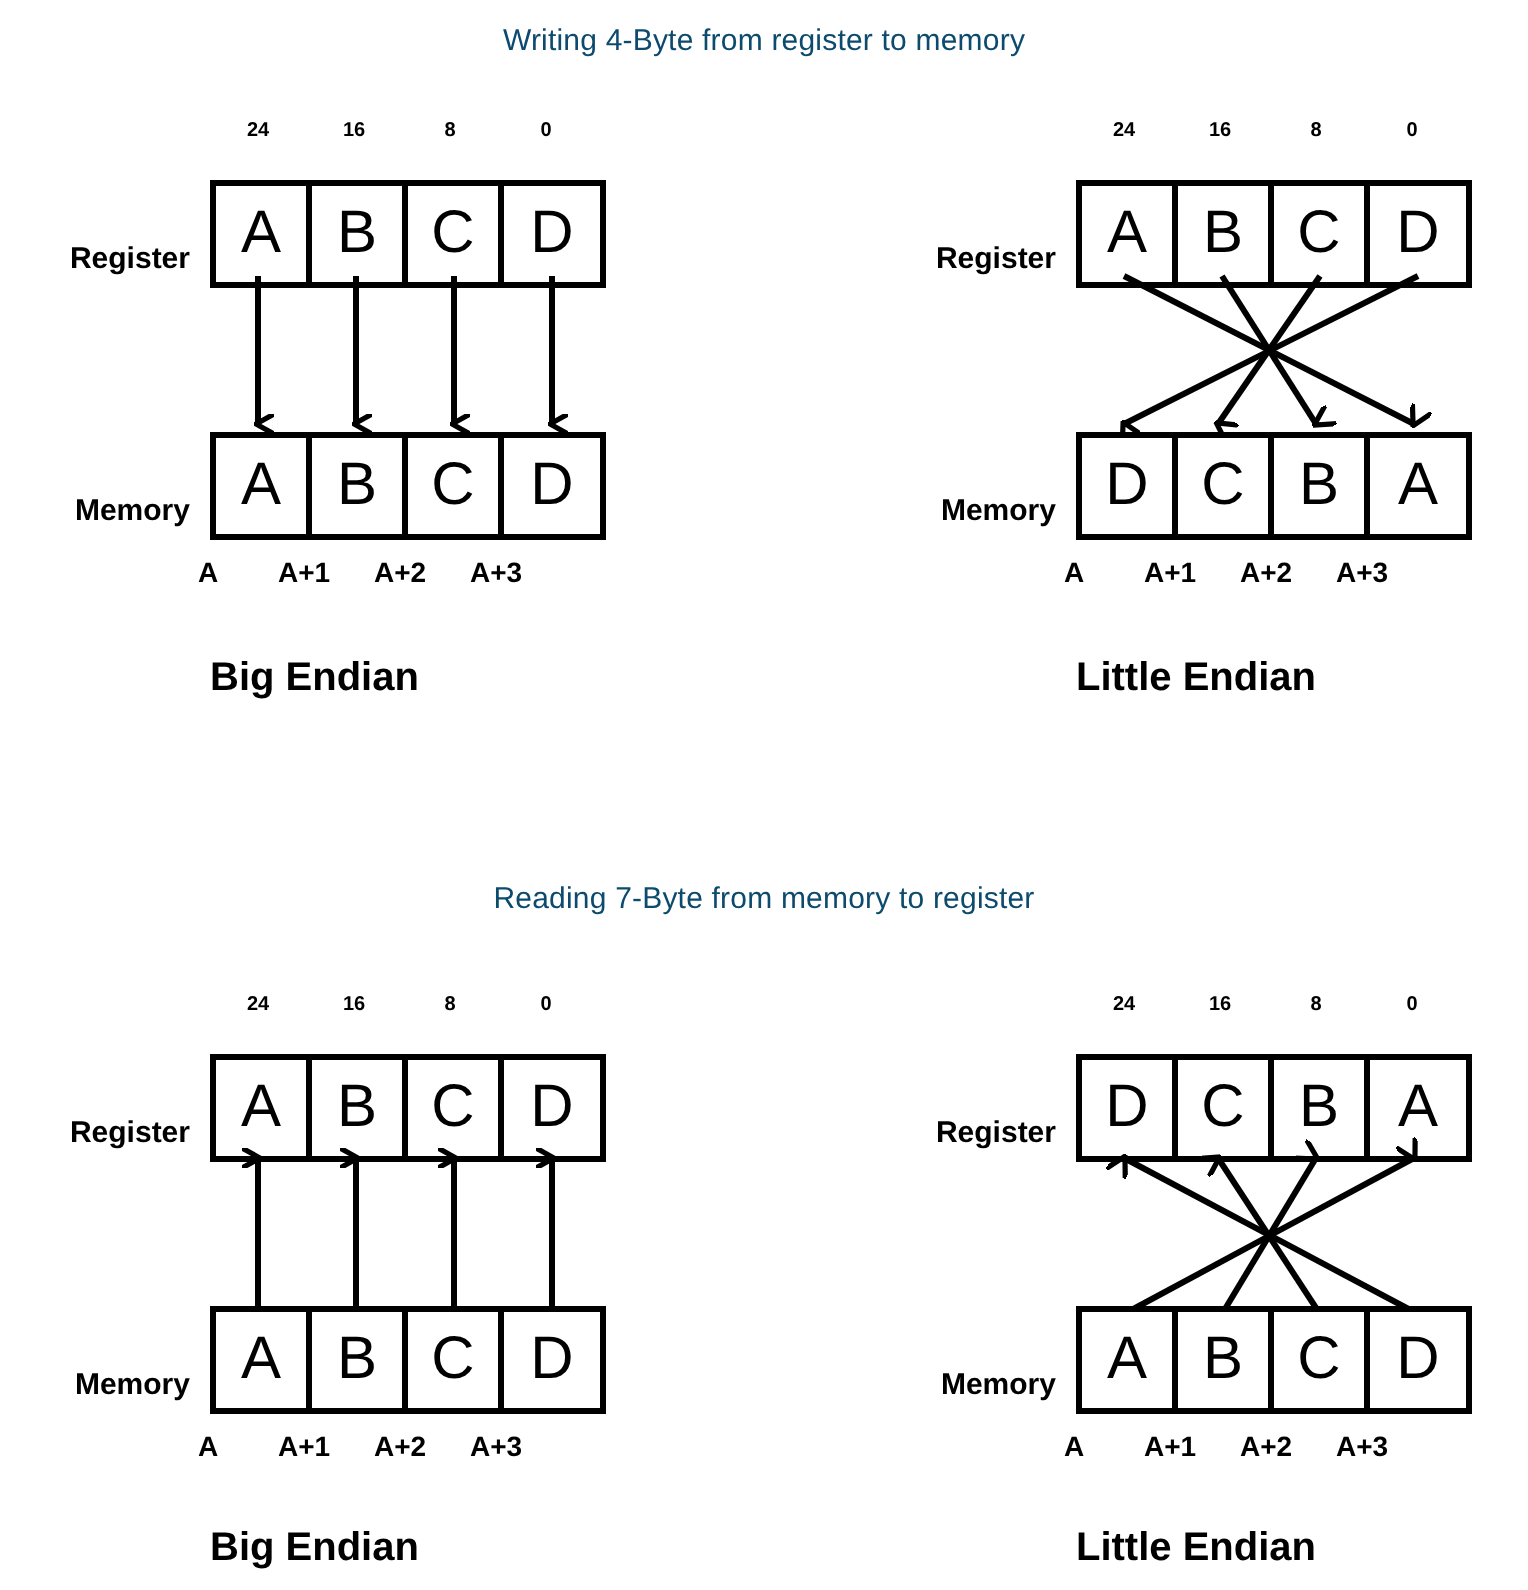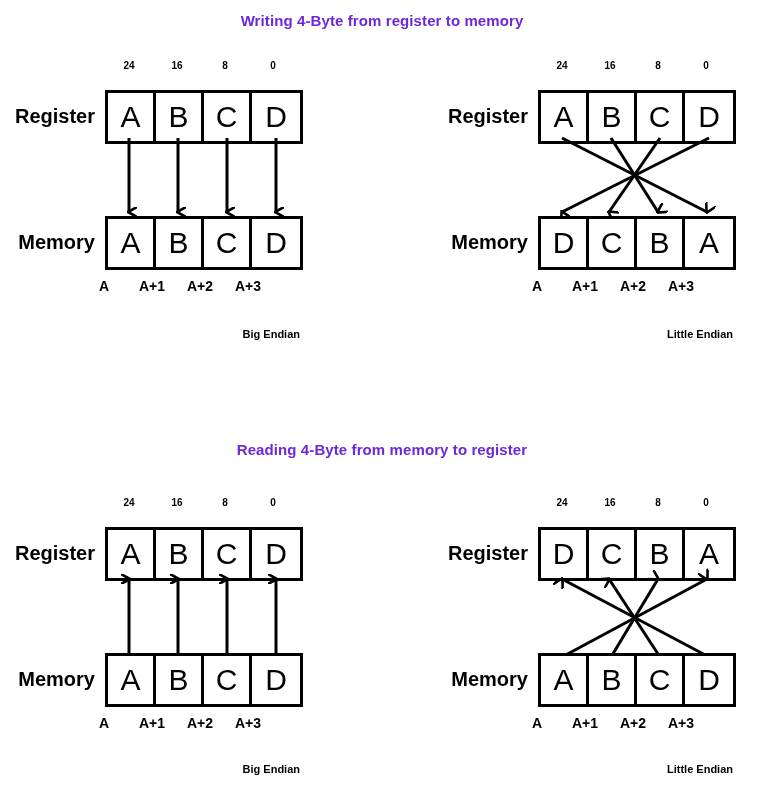--- a/index.html
+++ b/index.html
@@ -12,25 +12,25 @@
     width: 764px;
     height: 795px;
     position: relative;
     font-family: "Liberation Sans", sans-serif;
     color: #000000;
     overflow: hidden;
   }
 
   .section-title {
     position: absolute;
-    font-weight: bold;
+    font-weight: normal;
     font-size: 15px;
     letter-spacing: 0.1px;
     white-space: nowrap;
-    color: #6d28d9;
+    color: #0c4a6e;
   }
   #title-write { left: 0; top: 12px; width: 764px; text-align: center; }
   #title-read  { left: 0; top: 441px; width: 764px; text-align: center; }
 
   .panel { position: absolute; }
 
   
   .byte-row {
     position: absolute;
     display: flex;
@@ -50,23 +50,24 @@
     font-family: "Liberation Sans", sans-serif;
     line-height: 1;
     background: #fff;
   }
   .byte-cell:last-child { border-right: none; }
 
   
   .side-label {
     position: absolute;
     font-weight: bold;
-    font-size: 20px;
+    font-size: 15px;
     white-space: nowrap;
     text-align: right;
+    margin-top: 16px;
   }
 
   
   .bits-row {
     position: absolute;
     display: flex;
     font-weight: bold;
     font-size: 10px;
   }
   .bit-label {
@@ -85,23 +86,23 @@
   .addr-label {
     width: 48px;
     text-align: center;
     white-space: nowrap;
   }
 
   
   .caption {
     position: absolute;
     font-weight: bold;
-    font-size: 11px;
-    white-space: nowrap;
-    text-align: right;
+    font-size: 20px;
+    white-space: nowrap;
+    text-align: left;
   }
 
   
   .arrows {
     position: absolute;
     left: 0;
     top: 0;
     pointer-events: none;
   }
   .arrows line { stroke: #000; stroke-width: 3; }
@@ -202,21 +203,21 @@
   <div class="addr-row" style="left:131px; top:278px;">
     <div class="addr-label">A</div>
     <div class="addr-label">A+1</div>
     <div class="addr-label">A+2</div>
     <div class="addr-label">A+3</div>
   </div>
 
   <div class="caption" style="left:156px; top:328px; width:195px;">Little Endian</div>
 </div>
 
-<div class="section-title" id="title-read">Reading 4-Byte from memory to register</div>
+<div class="section-title" id="title-read">Reading 7-Byte from memory to register</div>
 
 <div class="panel" id="panel-read-big" style="left:0px; top:435px; width:382px; height:360px;">
 
   <div class="bits-row" style="left:105px; top:62px;">
     <div class="bit-label">24</div>
     <div class="bit-label">16</div>
     <div class="bit-label">8</div>
     <div class="bit-label">0</div>
   </div>
 

